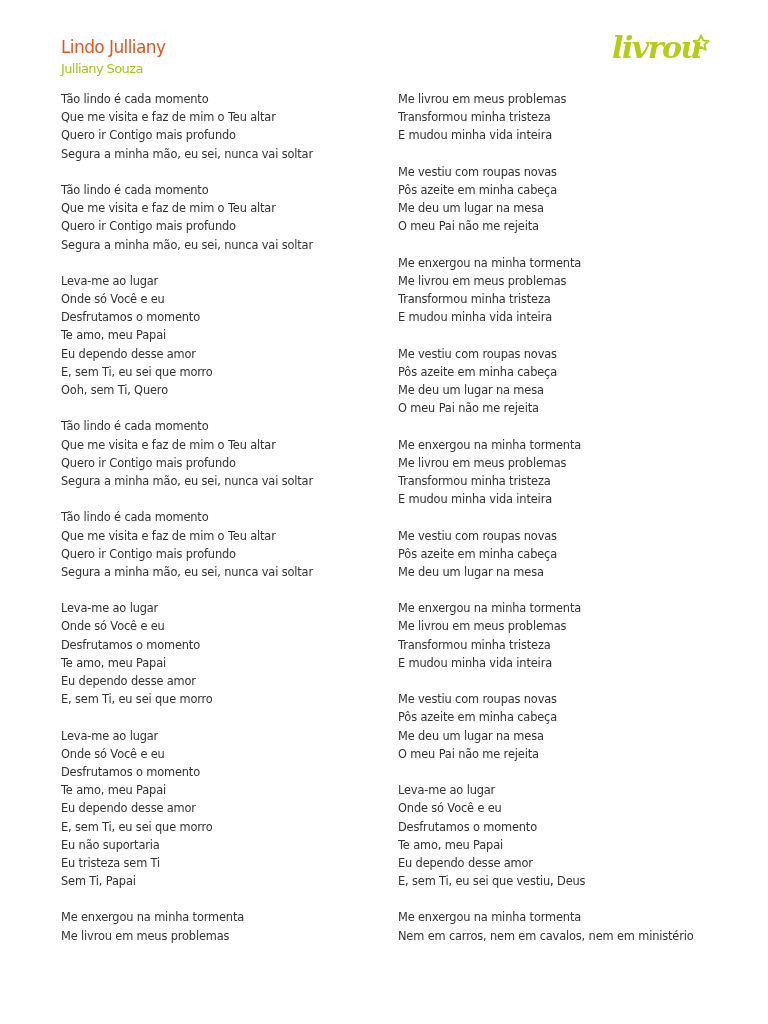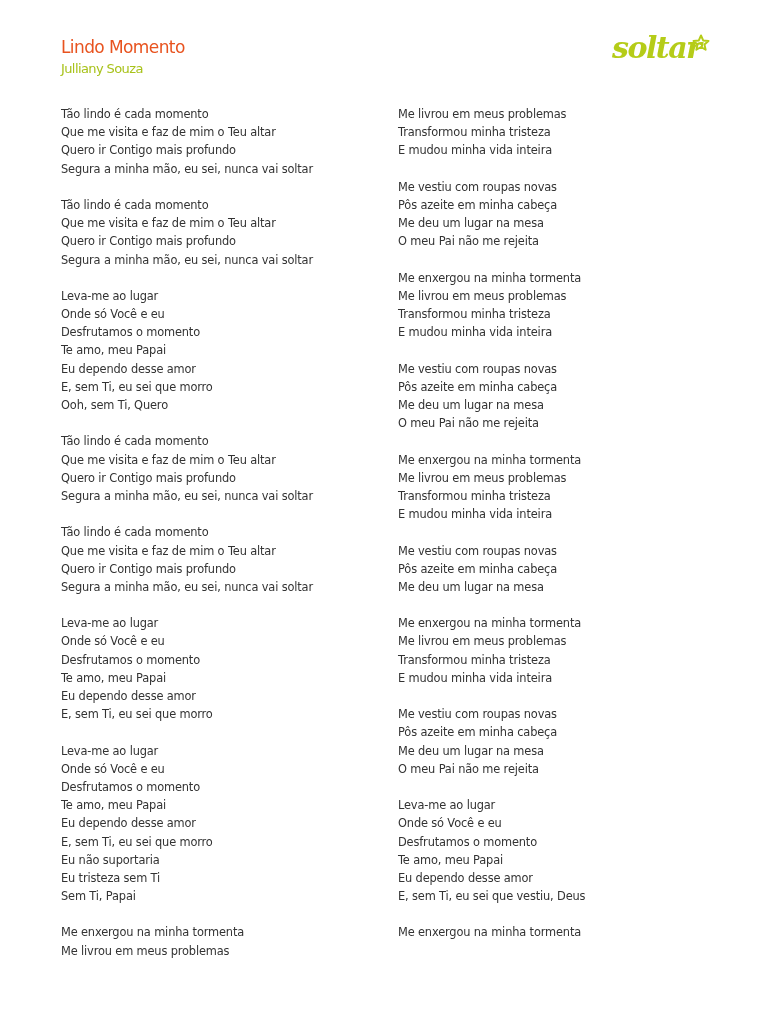--- a/index.html
+++ b/index.html
@@ -53,46 +53,46 @@
     }
     .logo-star {
       position: absolute;
       left: 80px;
       top: 4px;
       width: 18px;
       height: 18px;
     }
     .column {
       position: absolute;
-      top: 105px;
+      top: 90px;
       font-size: 11.4px;
       line-height: 18.2px;
       letter-spacing: -0.15px;
       white-space: nowrap;
     }
     .col-left { left: 61px; }
     .col-right { left: 398px; }
     .stanza {
       margin: 0 0 18.2px 0;
     }
     .line {
       display: block;
       height: 18.2px;
     }
   </style>
 </head>
 <body style="color: rgb(51, 51, 51); background: rgb(255, 255, 255);">
 
 <div class="header">
-  <h1 class="song-title" style="color: rgb(232, 83, 31);">Lindo Momento</h1>
+  <h1 class="song-title" style="color: rgb(232, 83, 31);">Lindo Julliany</h1>
   <div class="artist-name" style="color: rgb(168, 194, 26);">Julliany Souza</div>
 </div>
 
 <div class="logo">
-  <span class="logo-text" style="color: rgb(181, 204, 24);">soltar</span>
+  <span class="logo-text" style="color: rgb(181, 204, 24);">livrou</span>
   <svg class="logo-star" viewBox="0 0 24 24">
     <polygon id="star-shape" points="12,2 14.9,8.6 22,9.3 16.6,14 18.2,21 12,17.3 5.8,21 7.4,14 2,9.3 9.1,8.6" fill="none" stroke-width="2.6" stroke-linejoin="round" stroke="#b5cc18"></polygon>
   </svg>
 </div>
 
 <div class="column col-left" id="col-left">
     <div class="stanza">
       <span class="line">Tão lindo é cada momento</span>
       <span class="line">Que me visita e faz de mim o Teu altar</span>
       <span class="line">Quero ir Contigo mais profundo</span>
@@ -199,14 +199,15 @@
     <div class="stanza">
       <span class="line">Leva-me ao lugar</span>
       <span class="line">Onde só Você e eu</span>
       <span class="line">Desfrutamos o momento</span>
       <span class="line">Te amo, meu Papai</span>
       <span class="line">Eu dependo desse amor</span>
       <span class="line">E, sem Ti, eu sei que vestiu, Deus</span>
     </div>
     <div class="stanza">
       <span class="line">Me enxergou na minha tormenta</span>
+      <span class="line">Nem em carros, nem em cavalos, nem em ministério</span>
     </div>
   </div>
 
 </body></html>

